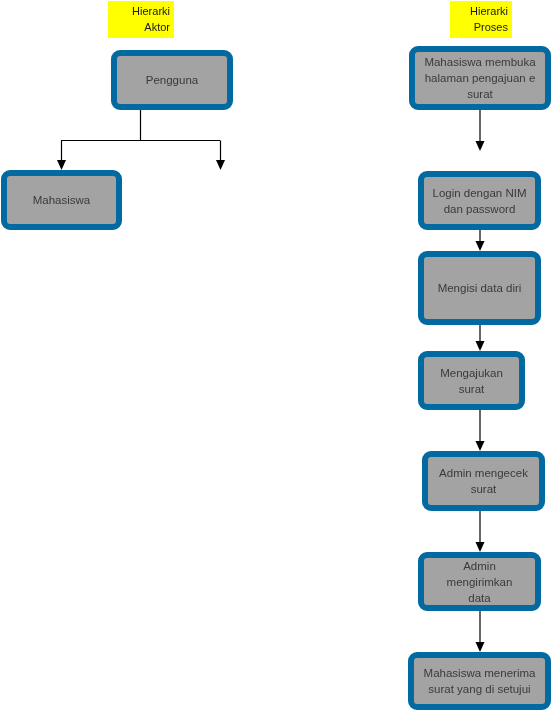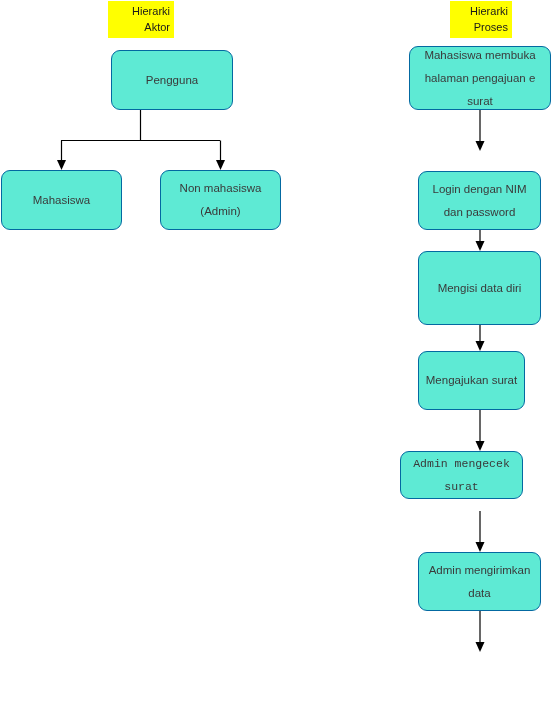--- a/index.html
+++ b/index.html
@@ -39,29 +39,29 @@
   }
   #title-proses {
     left: 450px;
     top: 1px;
     width: 62px;
   }
   
   .node {
     position: absolute;
     box-sizing: border-box;
-    border: 1px solid #0369a1;
+    border: 6px solid #0369a1;
     border-radius: 9px;
-    background: #5eead4;
+    background: #a3a3a3;
     display: flex;
     align-items: center;
     justify-content: center;
     text-align: center;
     font-size: 11.5px;
-    line-height: 23px;
+    line-height: 16px;
     color: #3a3a3a;
     padding: 2px 6px;
     white-space: pre-line;
   }
   
   .connectors {
     position: absolute;
     left: 0;
     top: 0;
     width: 551px;
@@ -118,34 +118,34 @@
     <polygon class="arrow-head" points="480,552 475.5,542 484.5,542"></polygon>
 
     <line x1="480" y1="611" x2="480" y2="645"></line>
     <polygon class="arrow-head" points="480,652 475.5,642 484.5,642"></polygon>
   </svg>
 
   <div class="node" style="left:79px; top:50px; width:122px; height:60px;margin-left:32px;">Pengguna</div>
 
   <div class="node" style="left:1px; top:170px; width:121px; height:60px;">Mahasiswa</div>
 
-  <div class="node" style="left:160px; top:170px; width:121px; height:60px;">Non mahasiswa
-(Admin)</div>
 
   <div class="node" style="left:409px; top:46px; width:142px; height:64px;">Mahasiswa membuka
 halaman pengajuan e
 surat</div>
 
   <div class="node" style="left:418px; top:151px; width:123px; height:59px;margin-top:20px;">Login dengan NIM
 dan password</div>
 
   <div class="node" style="left:418px; top:251px; width:123px; height:74px;">Mengisi data diri</div>
 
   <div class="node" style="left:418px; top:351px; width:107px; height:59px;">Mengajukan surat</div>
 
-  <div class="node" style="left:400px; top:451px; width:123px; height:48px;font-family:Liberation Mono, monospace;">Admin mengecek
+  <div class="node" style="left:422px; top:451px; width:123px; height:60px;">Admin mengecek
 surat</div>
 
   <div class="node" style="left:418px; top:552px; width:123px; height:59px;">Admin mengirimkan
 data</div>
 
+  <div class="node" style="left:408px; top:652px; width:143px; height:58px;">Mahasiswa menerima
+surat yang di setujui</div>
 
 </div>
 
 </body></html>

